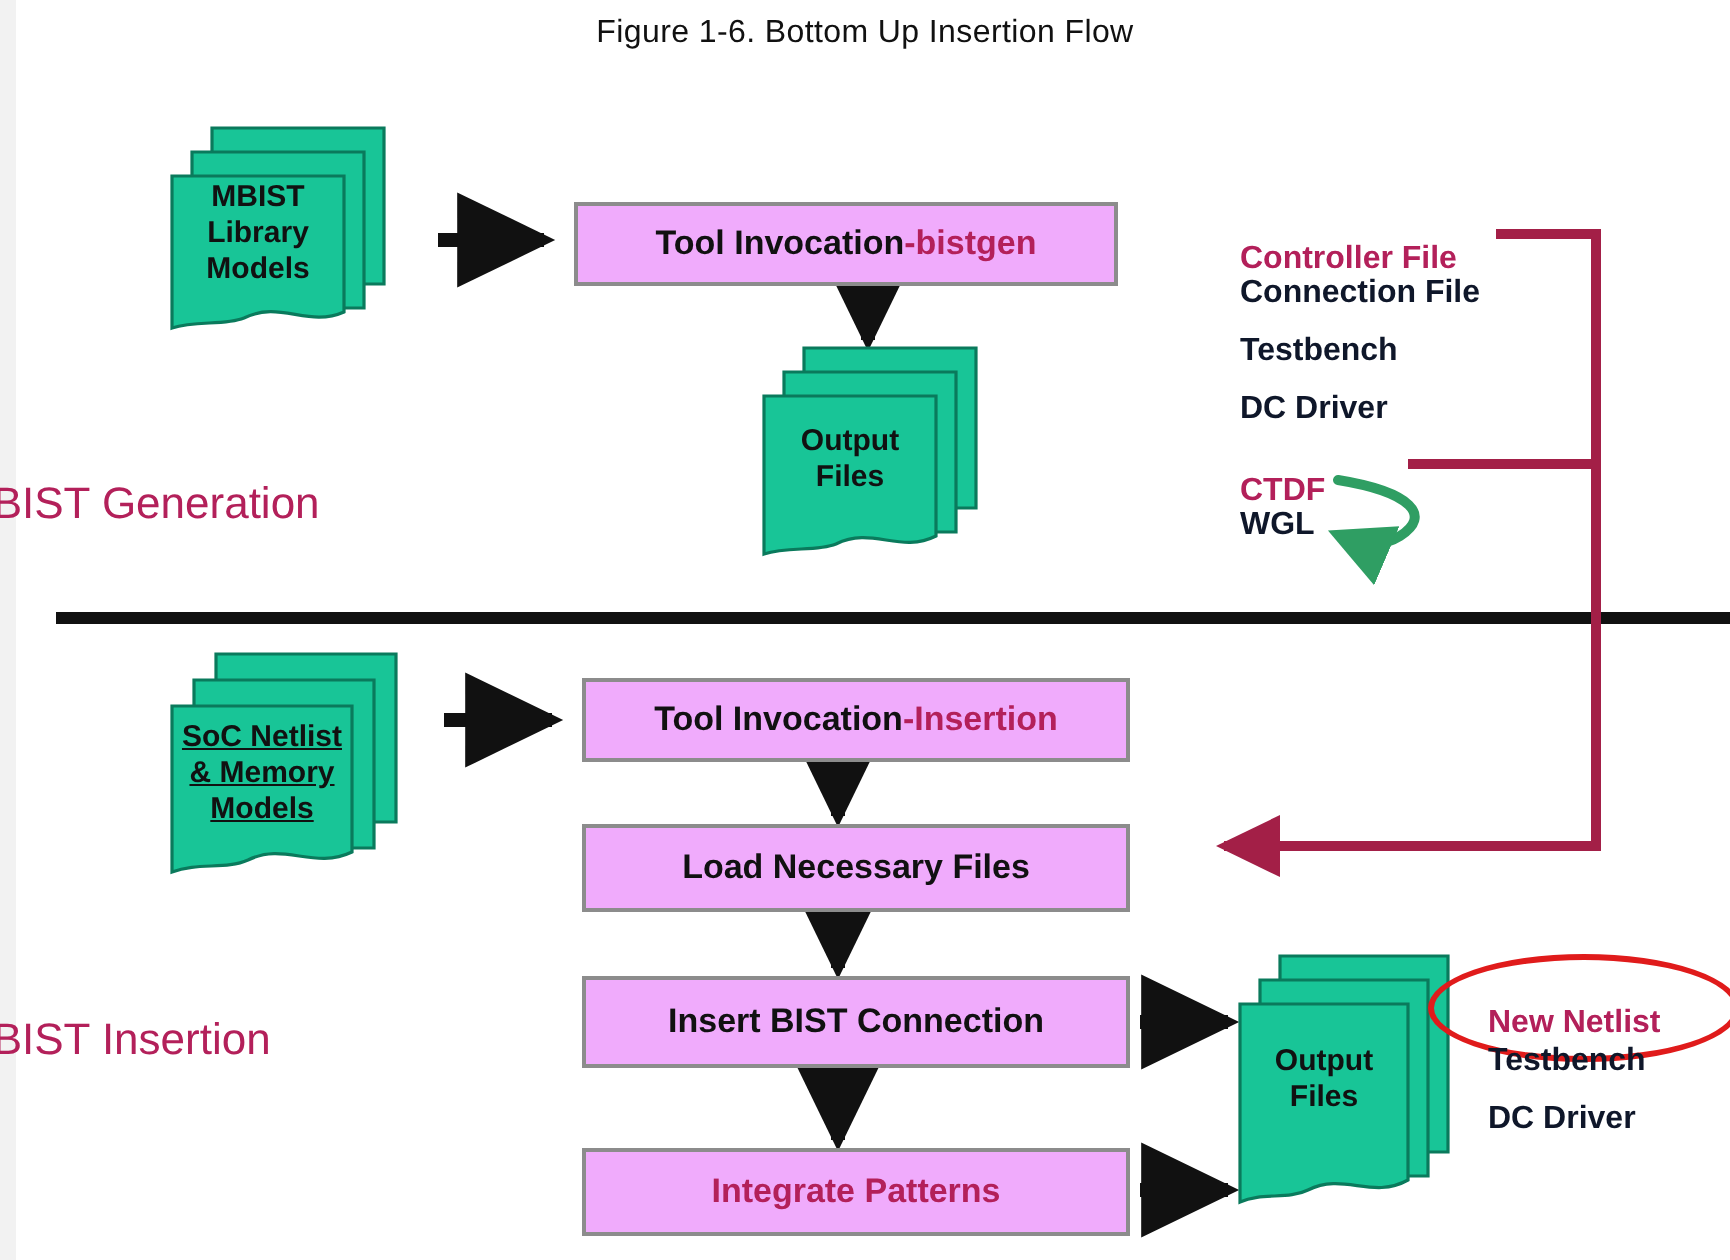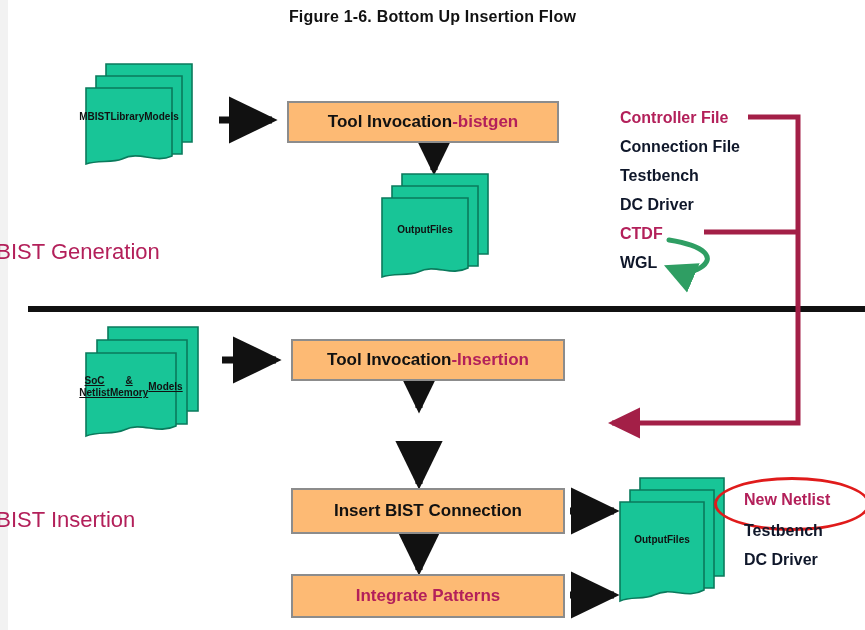--- a/index.html
+++ b/index.html
@@ -14,59 +14,59 @@
     overflow:hidden;
   }
   
   .gutter{
     position:absolute;left:0;top:0;width:8px;height:630px;
     background:#f2f2f2;
   }
   .figure-title{
     position:absolute;left:0;top:8px;width:865px;
     text-align:center;
-    font-size:16px;font-weight:bold;color:#111111;
+    font-size:16px;font-weight:normal;color:#111111;
     letter-spacing:.2px;
   }
   
   .pbox{
     position:absolute;
     box-sizing:border-box;
-    background:#fdba74;
+    background:#f0abfc;
     border:2px solid #8c8c8c;
     display:flex;align-items:center;justify-content:center;
     font-size:17px;font-weight:bold;color:#111111;
     white-space:nowrap;
   }
   .pbox .accent{color:#b3205a;}
   .pbox.allaccent{color:#b3205a;}
   
   .stack{position:absolute;}
   .stack svg{display:block;overflow:visible;}
   .stack .stxt{
     position:absolute;left:0;top:0;width:100%;height:100%;
-    display:flex;flex-direction:row;align-items:center;justify-content:center;
-    font-size:10px;font-weight:bold;color:#111111;line-height:1.18;
+    display:flex;flex-direction:column;align-items:center;justify-content:center;
+    font-size:15px;font-weight:bold;color:#111111;line-height:1.18;
     text-align:center;pointer-events:none;
   }
   .stack .stxt span{display:block;}
   
   .side-label{
     position:absolute;
     font-size:22px;color:#b3205a;
     white-space:nowrap;
   }
   
   .flist{position:absolute;}
   .fitem{
     position:absolute;
     font-size:16px;font-weight:bold;
     white-space:nowrap;color:#0f172a;
   }
-  .fitem.accent{color:#b3205a;}
+  .fitem.accent{color:#b3205a;margin-top:12px;}
   
   #overlay{
     position:absolute;left:0;top:0;width:865px;height:630px;
     pointer-events:none;
   }
   
   .ellipse{
     position:absolute;
     border:3px solid #e01b1b;
     border-radius:50%;
@@ -175,20 +175,21 @@
       <span>&amp; Memory</span>
       <span>Models</span>
     </div>
   </div>
 
   <div class="pbox" style="left:291px;top:339px;width:274px;height:42px;">
     <span>Tool Invocation </span>
       <span class="accent">-Insertion</span>
   </div>
 
+  <div class="pbox" style="left:291px;top:412px;width:274px;height:44px;">Load Necessary Files</div>
 
   <div class="pbox" style="left:291px;top:488px;width:274px;height:46px;">Insert BIST Connection</div>
 
   <div class="pbox allaccent" style="left:291px;top:574px;width:274px;height:44px;">Integrate Patterns</div>
 
   <div class="stack" style="left:616px;top:476px;width:114px;height:134px;">
     <svg width="114" height="134" viewBox="0 0 114 134">
       <path d="M24,2 L108,2 L108,100 L24,100 Z" fill="#18c597" stroke="#0a7a5c" stroke-width="1.6"></path>
       <path d="M14,14 L98,14 L98,112 L14,112 Z" fill="#18c597" stroke="#0a7a5c" stroke-width="1.6"></path>
       <path d="M4,26 L88,26 L88,114 C70,124 56,110 38,119 C28,124 15,120 4,125 Z" fill="#18c597" stroke="#0a7a5c" stroke-width="1.6"></path>

